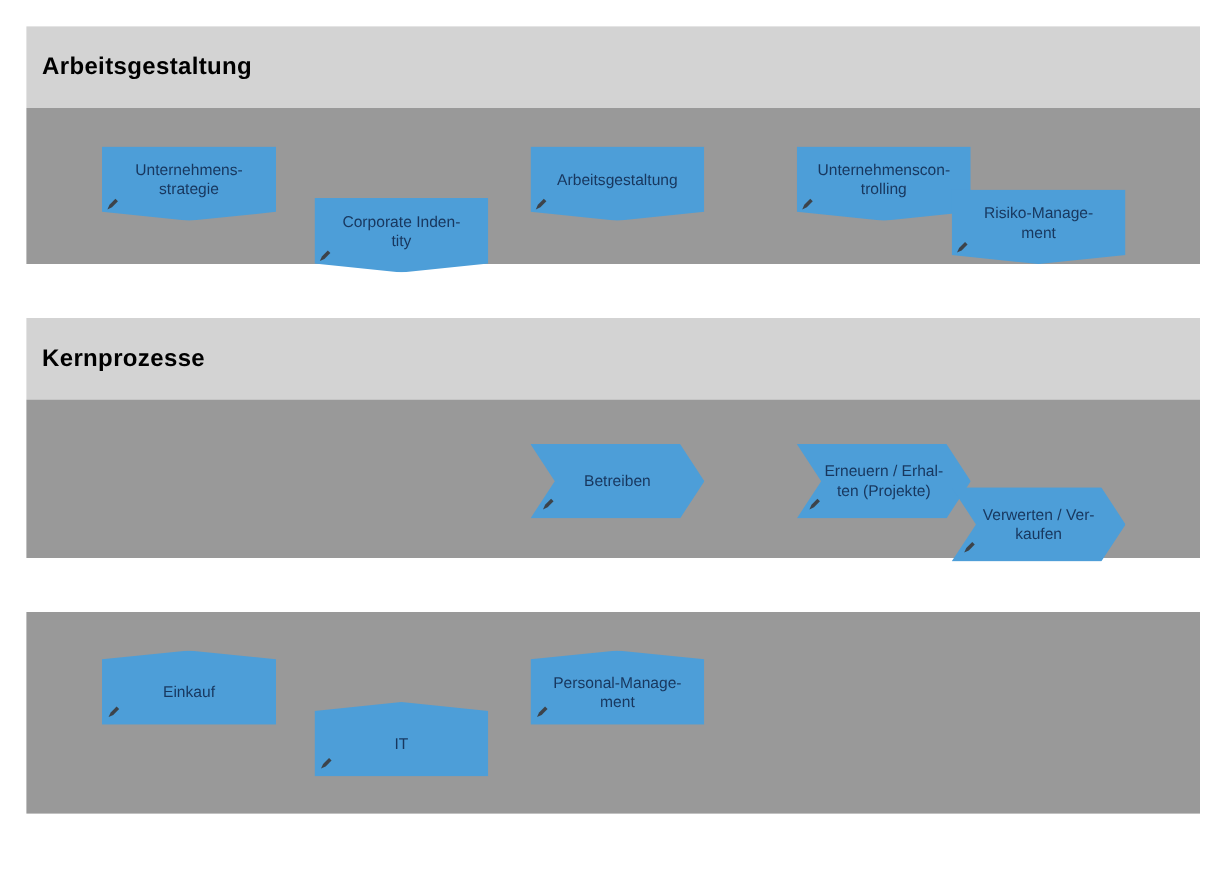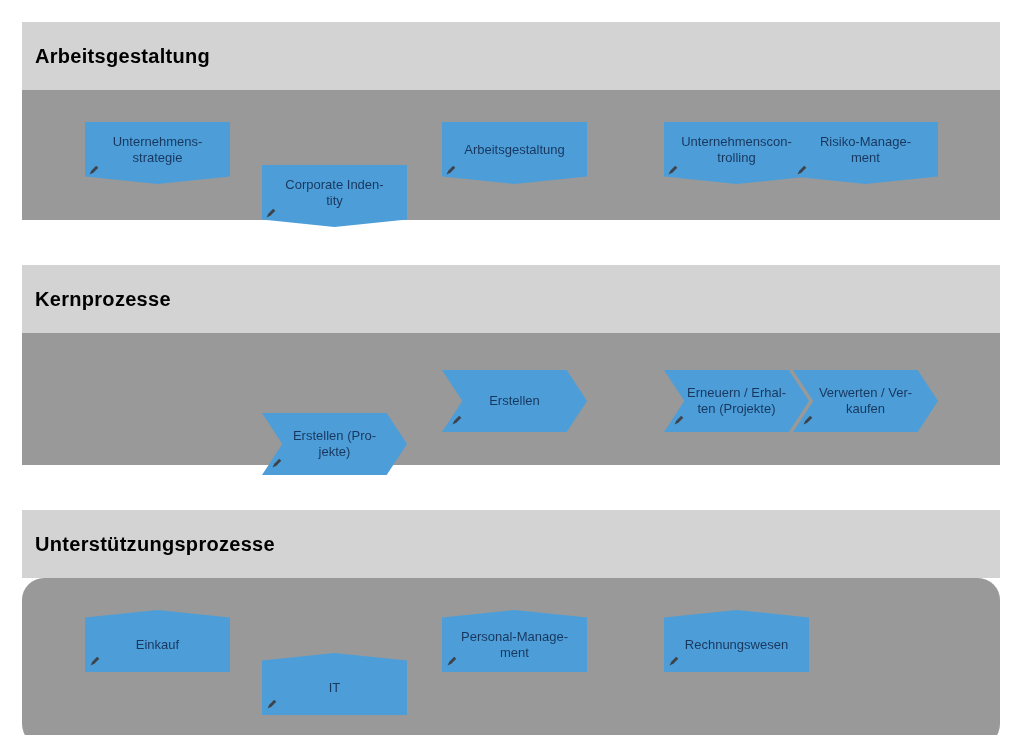--- a/index.html
+++ b/index.html
@@ -18,29 +18,29 @@
     height:68px;
     background:var(--band-header-bg,#d3d3d3);
     display:flex; align-items:center;
     padding-left:13px; box-sizing:border-box;
     font-size:20px; font-weight:bold; color:#000;
     letter-spacing:0.3px;
   }
   .band-body { position:relative; background:var(--band-body-bg,#999999); }
   #section-1 .band-body { height:130px; }
   #section-2 .band-body { height:132px; }
-  #section-3 .band-body { height:168px;border-radius:22px; }
+  #section-3 .band-body { height:168px; }
 
   .shape { position:absolute; width:145px; height:62px; top:32px; }
   #section-2 .shape { top:37px; }
   .col-1 { left:63px; }
   .col-2 { left:240px;margin-top:43px; }
   .col-3 { left:420px; }
   .col-4 { left:594px;margin-left:48px; }
-  .col-5 { left:771px; }
+  .col-5 { left:771px;margin-top:36px; }
 
   .shape-bg { position:absolute; inset:0; background:var(--shape-fill,#4d9ed8); }
   .notch-bottom .shape-bg { clip-path:polygon(0 0, 100% 0, 100% 88%, 50% 100%, 0 88%); }
   .chevron      .shape-bg { clip-path:polygon(0 0, 86% 0, 100% 50%, 86% 100%, 0 100%, 14% 50%); }
   .peak-top     .shape-bg { clip-path:polygon(0 12%, 50% 0, 100% 12%, 100% 100%, 0 100%); }
 
   .shape-label {
     position:absolute; inset:0;
     display:flex; align-items:center; justify-content:center;
     text-align:center;
@@ -116,38 +116,28 @@
 ment</span>
     </div>
   </div>
 </div>
 
 <div class="section" id="section-2">
   <div class="band-header">
     <span>Kernprozesse</span>
   </div>
   <div class="band-body">
-    <div class="shape chevron col-2">
-      <div class="shape-bg"></div>
-      <span class="pencil">
-          <svg width="16" height="16" viewBox="0 0 16 16">
-            <path d="M2.5 13.5 L4.25 9.65 L9.2 4.7 L11.3 6.8 L6.35 11.75 Z"></path>
-          </svg>
-        </span>
-      <span class="shape-label">Erstellen (Pro-
-jekte)</span>
-    </div>
     <div class="shape chevron col-3">
       <div class="shape-bg"></div>
       <span class="pencil">
           <svg width="16" height="16" viewBox="0 0 16 16">
             <path d="M2.5 13.5 L4.25 9.65 L9.2 4.7 L11.3 6.8 L6.35 11.75 Z"></path>
           </svg>
         </span>
-      <span class="shape-label">Erstellen</span>
+      <span class="shape-label">Betreiben</span>
     </div>
     <div class="shape chevron col-4">
       <div class="shape-bg"></div>
       <span class="pencil">
           <svg width="16" height="16" viewBox="0 0 16 16">
             <path d="M2.5 13.5 L4.25 9.65 L9.2 4.7 L11.3 6.8 L6.35 11.75 Z"></path>
           </svg>
         </span>
       <span class="shape-label">Erneuern / Erhal-
 ten (Projekte)</span>
@@ -159,23 +149,20 @@
             <path d="M2.5 13.5 L4.25 9.65 L9.2 4.7 L11.3 6.8 L6.35 11.75 Z"></path>
           </svg>
         </span>
       <span class="shape-label">Verwerten / Ver-
 kaufen</span>
     </div>
   </div>
 </div>
 
 <div class="section" id="section-3">
-  <div class="band-header">
-    <span>Unterstützungsprozesse</span>
-  </div>
   <div class="band-body">
     <div class="shape peak-top col-1">
       <div class="shape-bg"></div>
       <span class="pencil">
           <svg width="16" height="16" viewBox="0 0 16 16">
             <path d="M2.5 13.5 L4.25 9.65 L9.2 4.7 L11.3 6.8 L6.35 11.75 Z"></path>
           </svg>
         </span>
       <span class="shape-label">Einkauf</span>
     </div>
@@ -191,23 +178,14 @@
     <div class="shape peak-top col-3">
       <div class="shape-bg"></div>
       <span class="pencil">
           <svg width="16" height="16" viewBox="0 0 16 16">
             <path d="M2.5 13.5 L4.25 9.65 L9.2 4.7 L11.3 6.8 L6.35 11.75 Z"></path>
           </svg>
         </span>
       <span class="shape-label">Personal-Manage-
 ment</span>
     </div>
-    <div class="shape peak-top col-4">
-      <div class="shape-bg"></div>
-      <span class="pencil">
-          <svg width="16" height="16" viewBox="0 0 16 16">
-            <path d="M2.5 13.5 L4.25 9.65 L9.2 4.7 L11.3 6.8 L6.35 11.75 Z"></path>
-          </svg>
-        </span>
-      <span class="shape-label">Rechnungswesen</span>
-    </div>
   </div>
 </div>
 
 </body></html>

